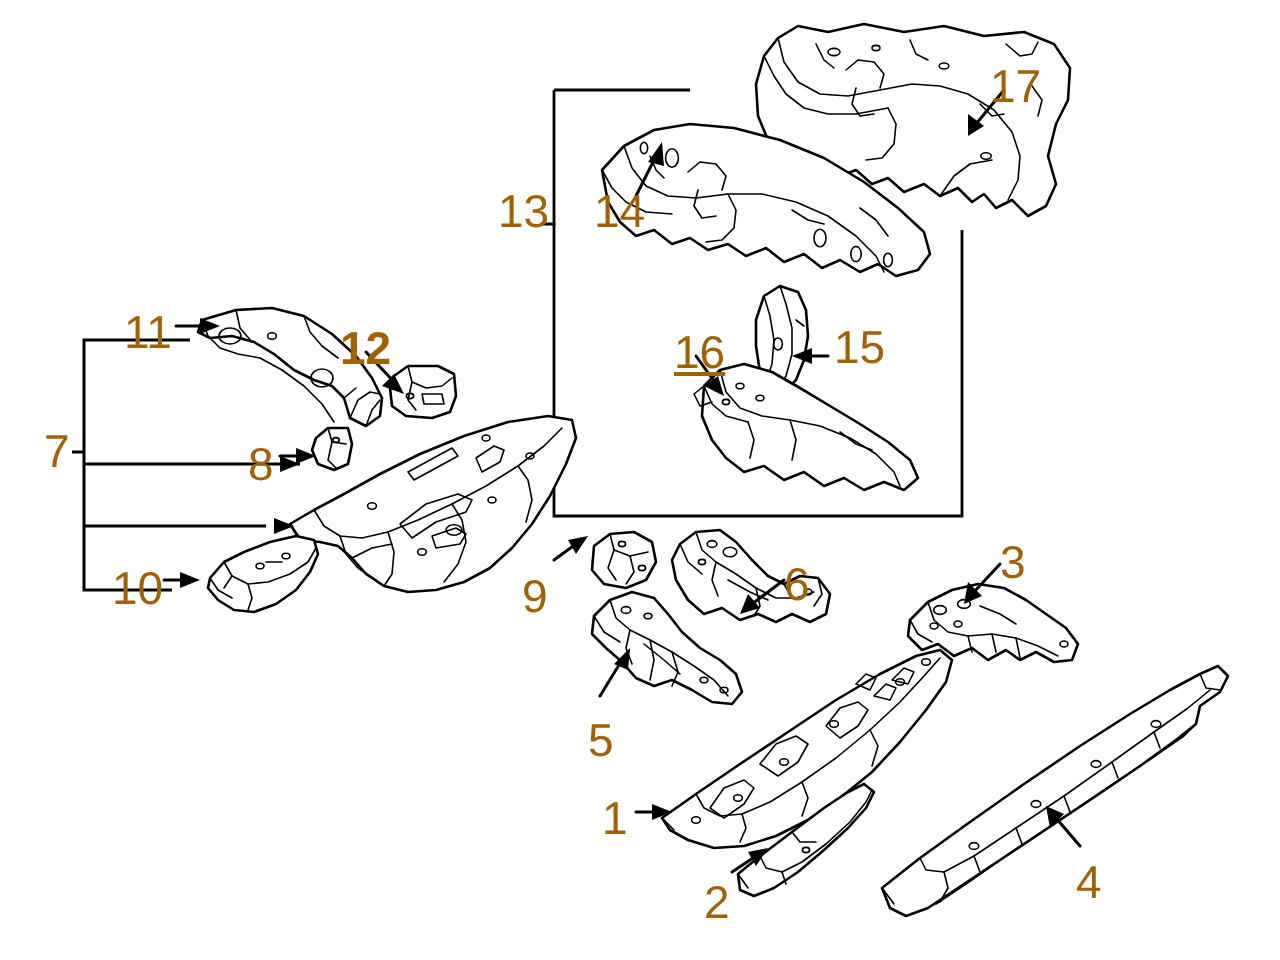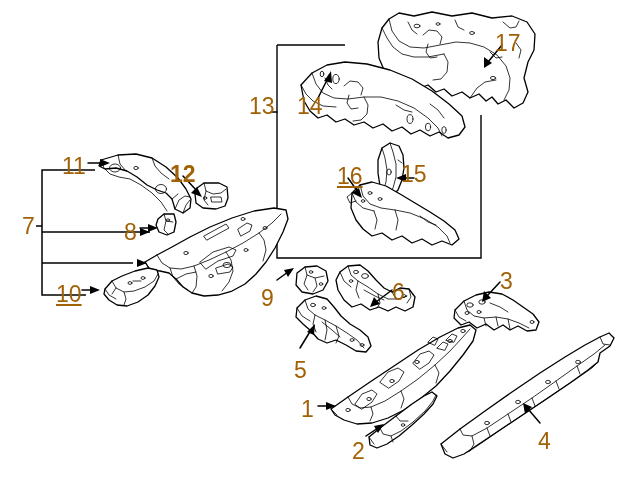--- a/index.html
+++ b/index.html
@@ -428,22 +428,22 @@
 
   <div class="callout-label" style="left:301px; top:398px;">1</div>
   <div class="callout-label" style="left:352px; top:440px;">2</div>
   <div class="callout-label" style="left:500px; top:270px;">3</div>
   <div class="callout-label" style="left:538px; top:430px;">4</div>
   <div class="callout-label" style="left:294px; top:359px;">5</div>
   <div class="callout-label" style="left:392px; top:281px;">6</div>
   <div class="callout-label" style="left:22px;  top:226px; transform:translateY(-50%);">7</div>
   <div class="callout-label" style="left:124px; top:221px;">8</div>
   <div class="callout-label" style="left:261px; top:287px;">9</div>
-  <div class="callout-label" style="left:56px;  top:283px;text-decoration:underline;">10</div>
+  <div class="callout-label" style="left:56px;  top:283px;">10</div>
   <div class="callout-label" style="left:62px;  top:155px;">11</div>
   <div class="callout-label" style="left:170px; top:163px;font-weight:bold;">12</div>
   <div class="callout-label" style="left:249px; top:106px; transform:translateY(-50%);">13</div>
   <div class="callout-label" style="left:297px; top:106px; transform:translateY(-50%);">14</div>
-  <div class="callout-label" style="left:401px; top:174px; transform:translateY(-50%);">15</div>
+  <div class="callout-label" style="left:417px; top:174px; transform:translateY(-50%);">15</div>
   <div class="callout-label" style="left:337px; top:165px;text-decoration:underline;">16</div>
   <div class="callout-label" style="left:495px; top:32px;">17</div>
 
 </div>
 
 </body></html>

